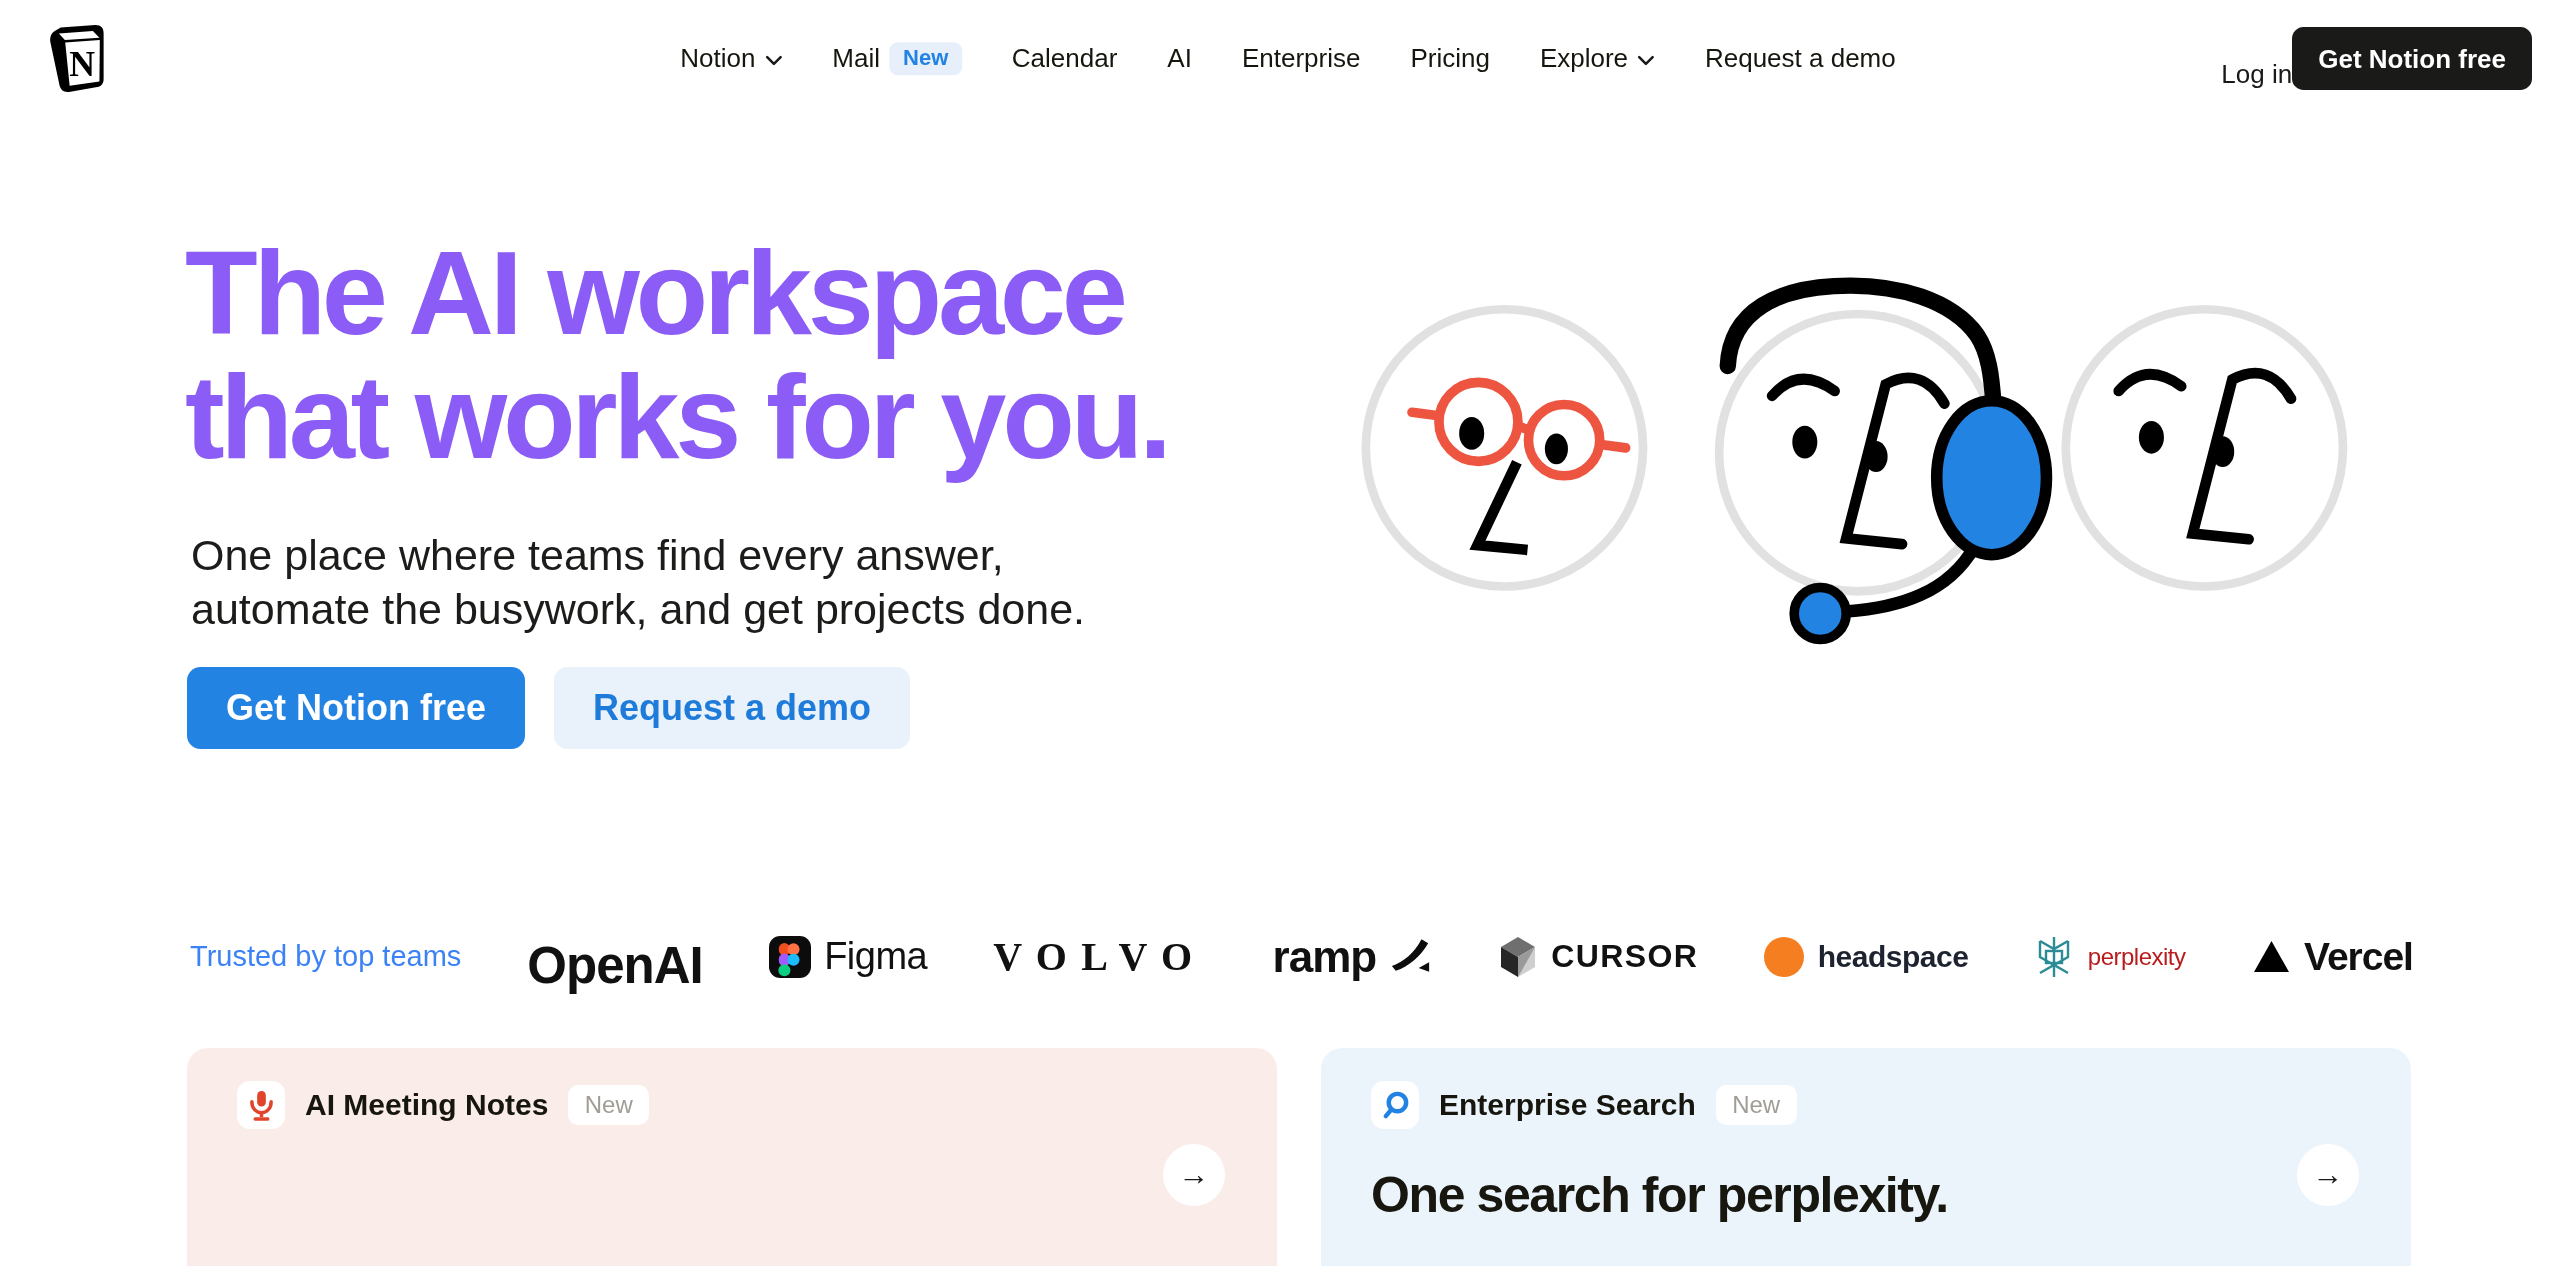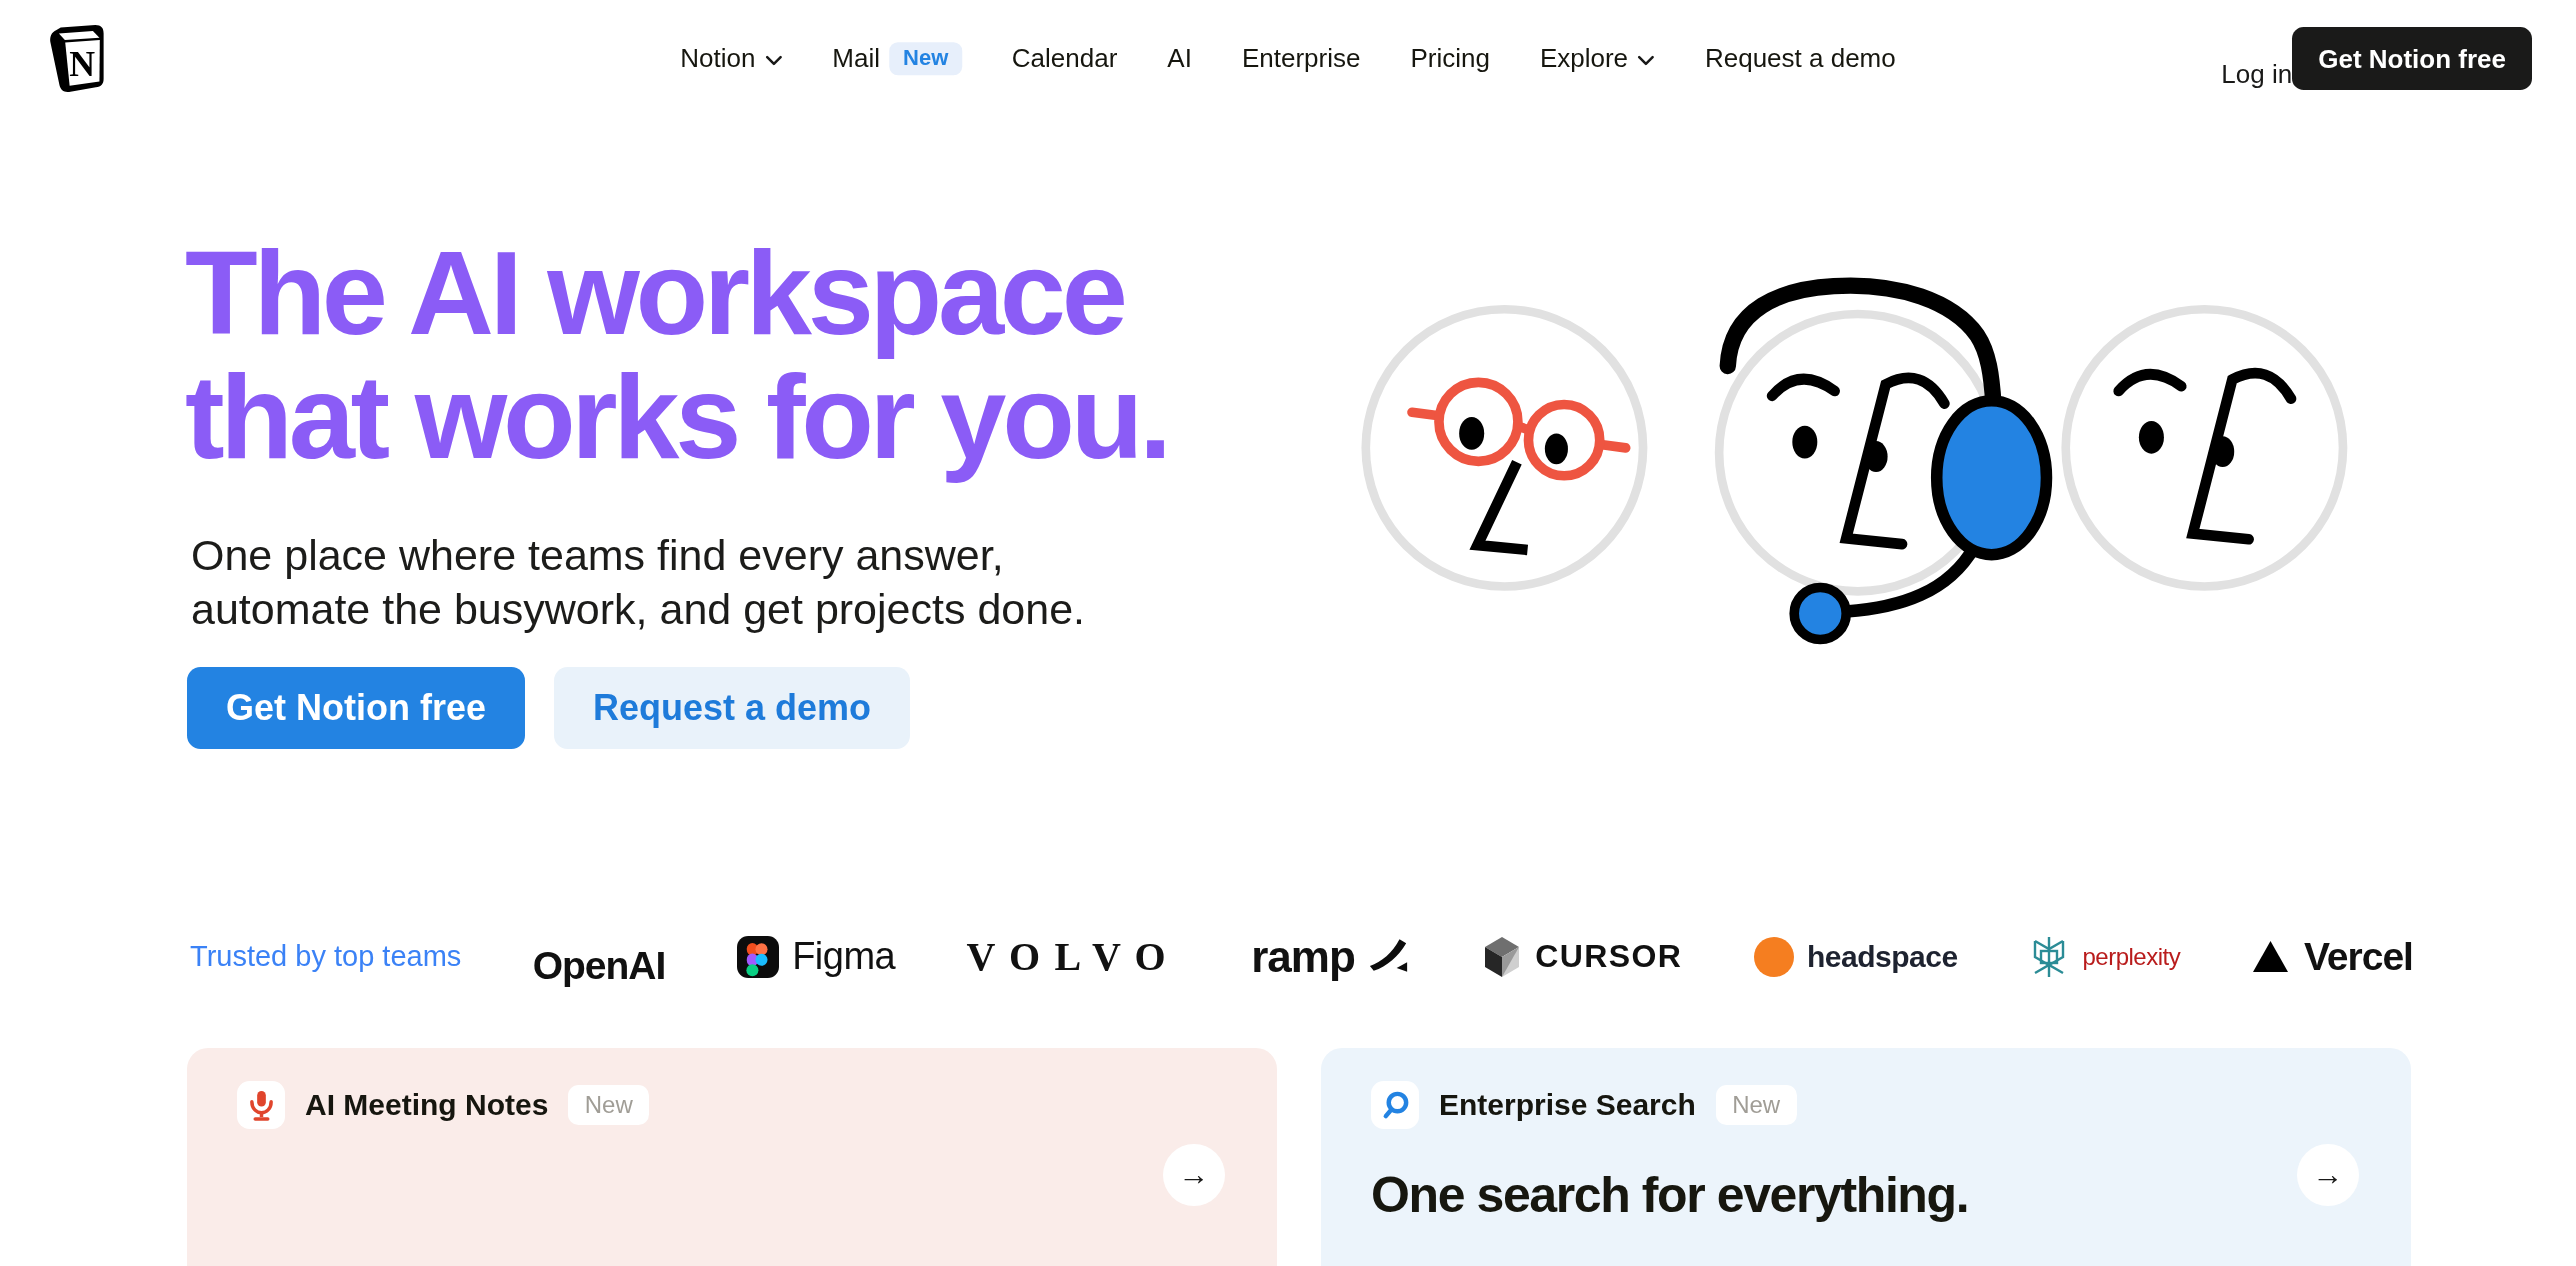--- a/index.html
+++ b/index.html
@@ -35,21 +35,21 @@
   .btn-secondary { background:#e9f2fa; color:#1e7bda; font-size:36px; font-weight:600;
                    height:82px; padding:0 39px; border-radius:13.5px; display:flex; align-items:center; cursor:pointer; }
 
   .faces { position:absolute; left:1360px; top:258px; width:1035px; height:424px; }
 
   
   .logo-row { position:absolute; left:190px; top:913px; width:2223px; height:87px;
               display:flex; align-items:center; justify-content:space-between; }
   .trusted { color:#3b82f6; font-size:29px; font-weight:400; }
   .brand { display:flex; align-items:center; gap:13.5px; color:#111; }
-  .brand-openai { font-size:39px; font-weight:700; letter-spacing:-1px;margin-top:18px; }
+  .brand-openai { font-size:51px; font-weight:700; letter-spacing:-1px;margin-top:18px; }
   .brand-figma-text { font-size:38px; font-weight:500; letter-spacing:-0.5px; }
   .brand-volvo { font-family:"Liberation Serif", serif; font-size:40px; font-weight:700; letter-spacing:14.4px; }
   .brand-ramp-text { font-size:44px; font-weight:600; letter-spacing:-1px; }
   .brand-cursor-text { font-size:32px; font-weight:800; letter-spacing:1.4px; }
   .hs-dot { width:40px; height:40px; border-radius:50%; background:#f57e20; }
   .brand-headspace-text { font-size:30px; font-weight:600; color:#1e2330; letter-spacing:-0.5px; }
   .brand-pplx-text { font-size:24px; font-weight:500; color:#b91c1c; letter-spacing:-0.5px; }
   .brand-vercel-text { font-size:39px; font-weight:700; letter-spacing:-1px; }
 
   
@@ -254,18 +254,18 @@
   <div class="card-head">
     <span class="card-icon">
       <svg width="31" height="31" viewBox="0 0 32 32">
         <circle cx="18" cy="13" r="9" fill="none" stroke="#2383e2" stroke-width="4.6"></circle>
         <line x1="11" y1="21" x2="6" y2="27" stroke="#2383e2" stroke-width="4.6" stroke-linecap="round"></line>
       </svg>
     </span>
     <span class="card-title">Enterprise Search</span>
     <span class="card-badge">New</span>
   </div>
-  <div class="card-headline">One search for everything.</div>
+  <div class="card-headline">One search for perplexity.</div>
   <div class="card-arrow">
     <span style="font-size:31px;">→</span>
   </div>
 </div>
 
 
 </body></html>

